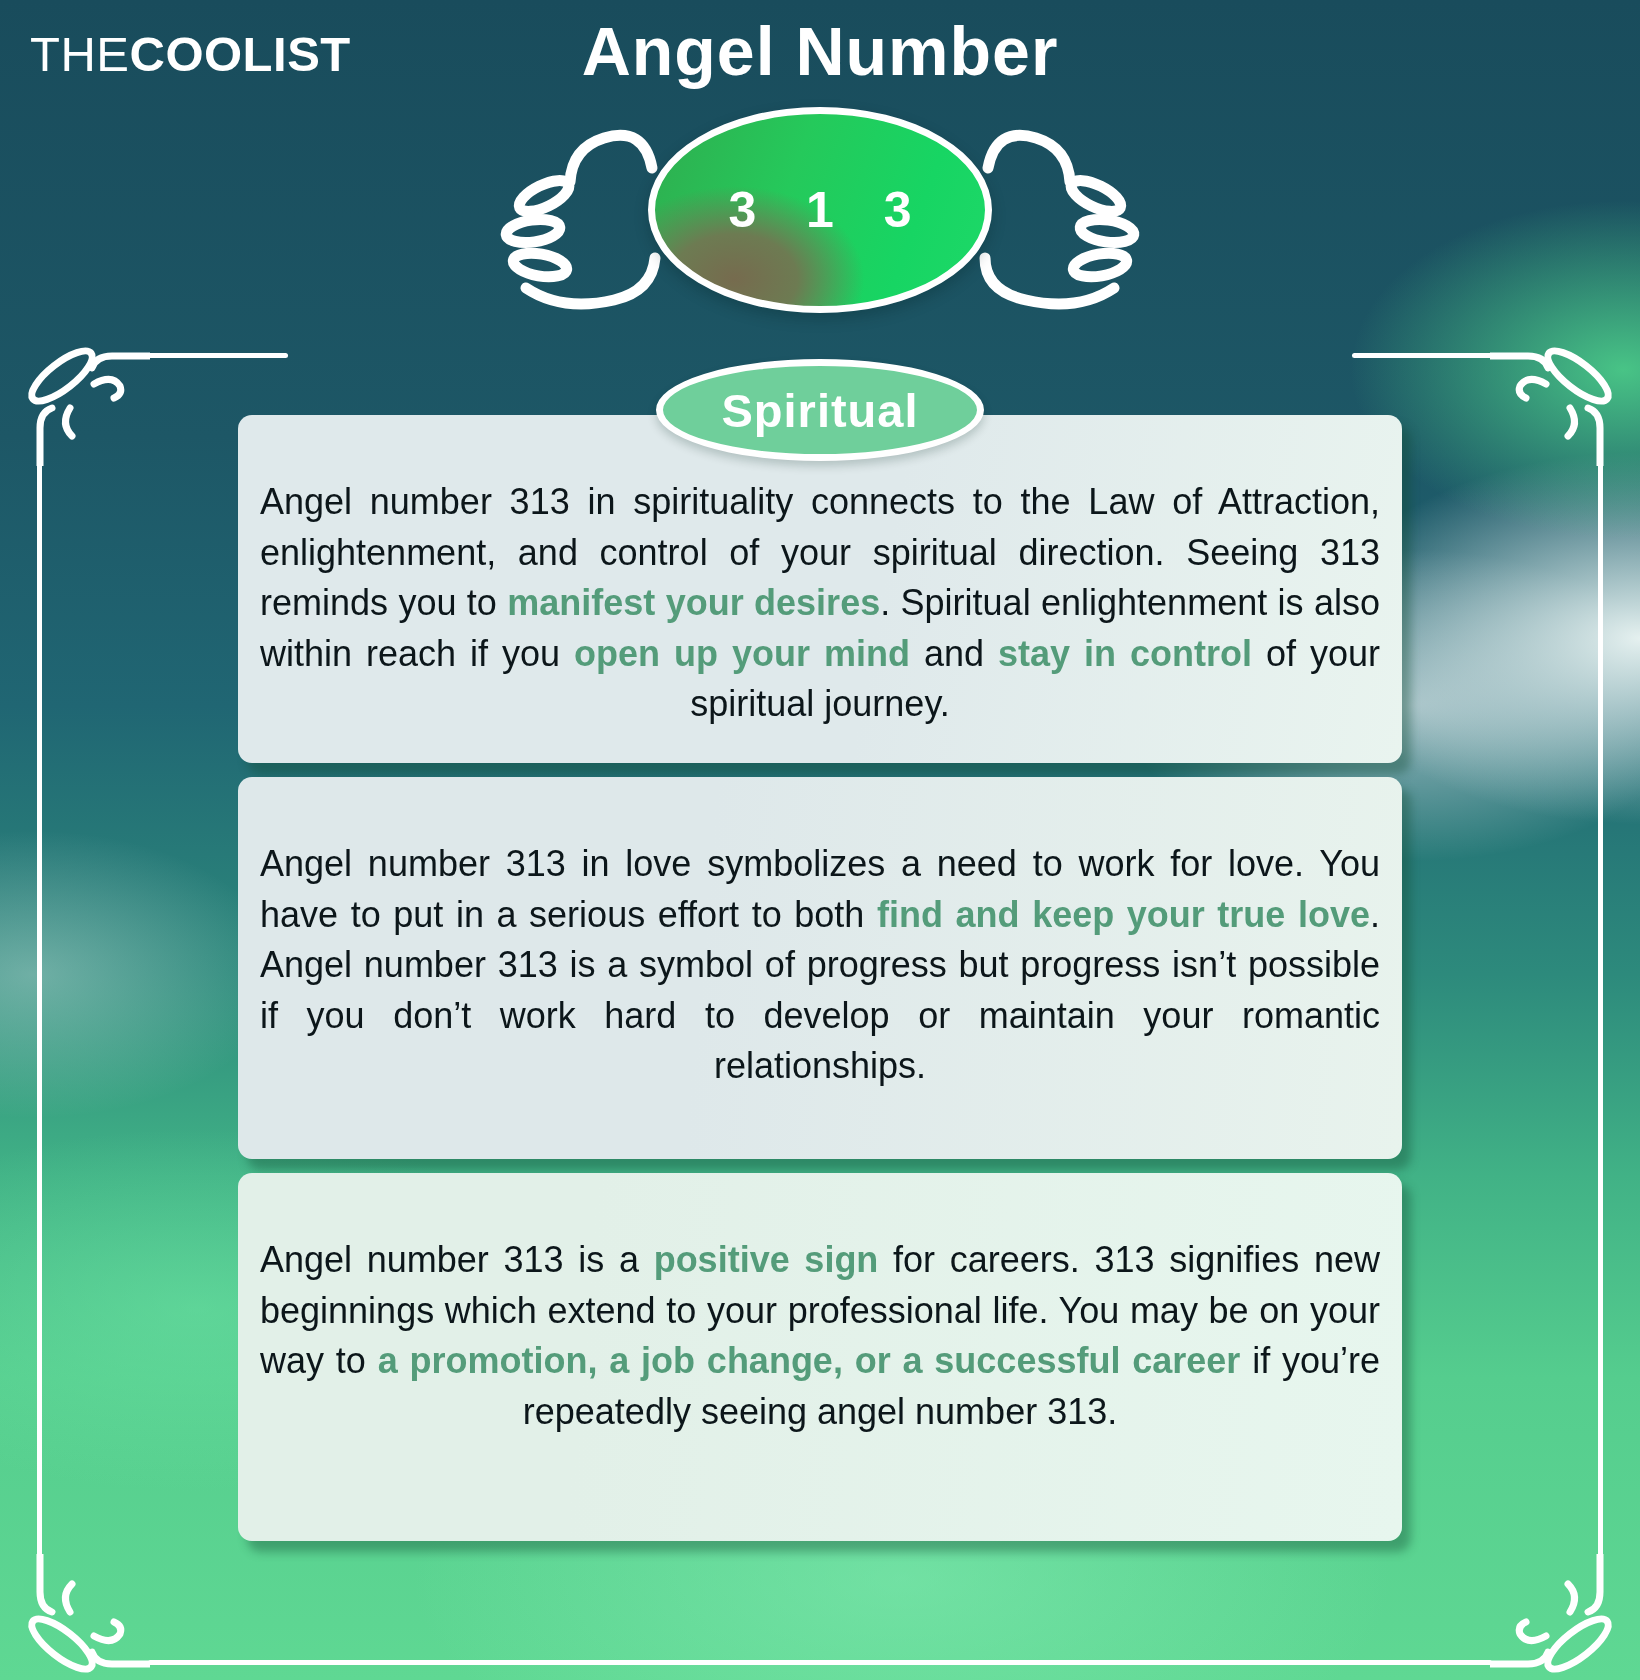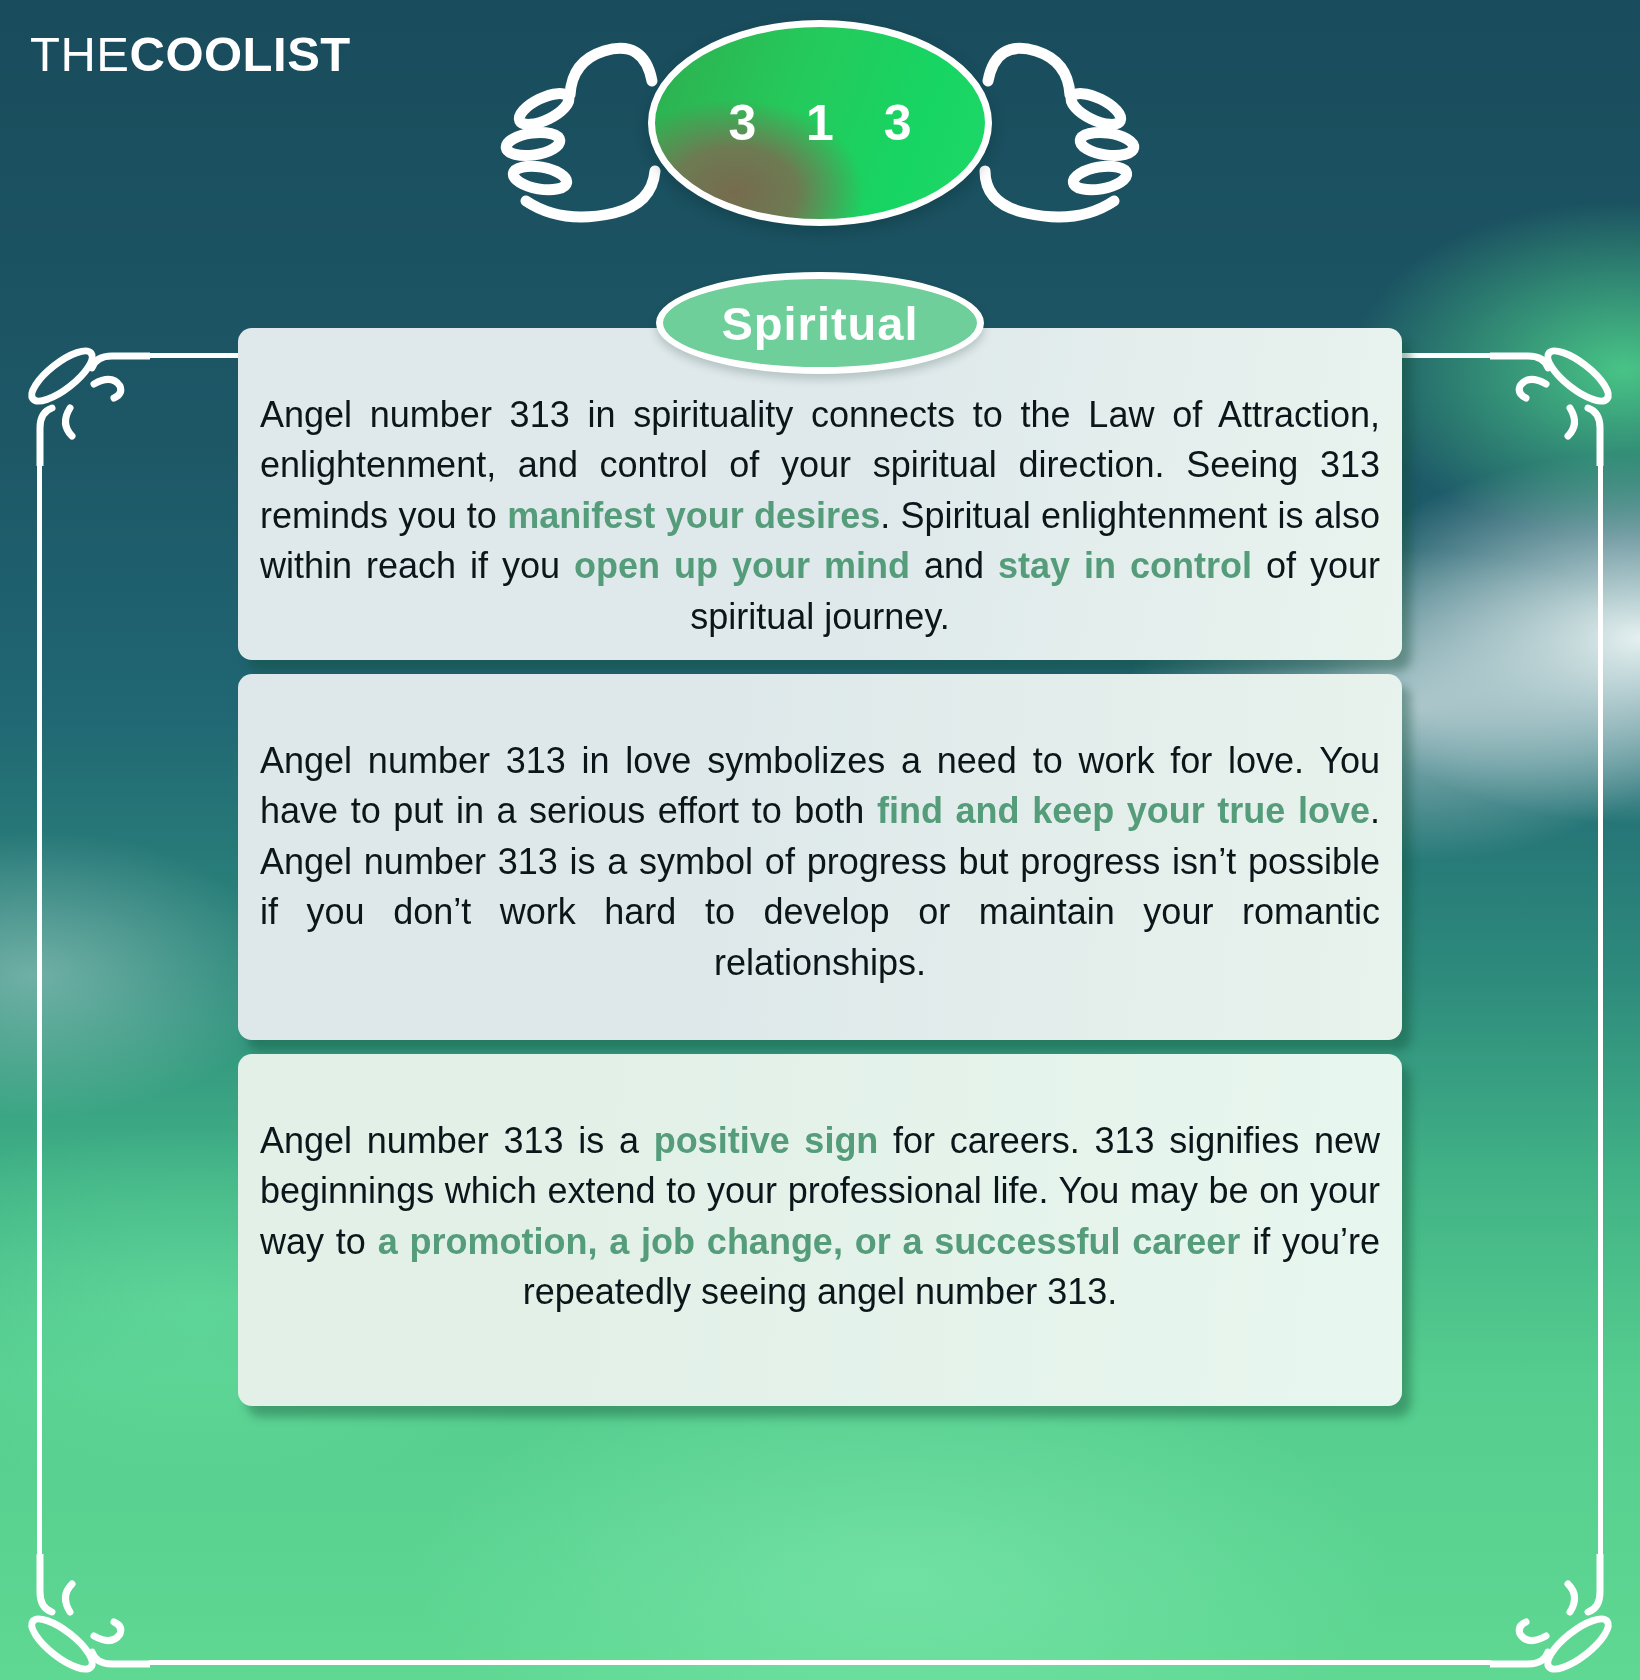--- a/index.html
+++ b/index.html
@@ -34,36 +34,37 @@
   .fline{position:absolute;background:#fff;border-radius:3px;}
   .corner{position:absolute;width:140px;height:140px;}
   .corner svg{width:100%;height:100%;}
   .c-tr{transform:scaleX(-1);} .c-bl{transform:scaleY(-1);} .c-br{transform:scale(-1,-1);}
   
   main{position:relative;margin-top:40px;z-index:2;}
   .section{width:1164px;margin:0 auto;position:relative;}
   .badge{position:relative;z-index:3;width:314px;height:88px;margin:0 auto -46px;border:7px solid #fff;border-radius:50%;
     display:flex;align-items:center;justify-content:center;box-shadow:0 5px 10px rgba(0,40,30,.2);}
   .badge span{color:#fff;font-size:47px;font-weight:700;letter-spacing:1px;}
-  .card{border-radius:14px;padding:62px 22px 18px;box-shadow:9px 11px 10px rgba(18,75,52,.38);}
+  .card{border-radius:14px;padding:62px 22px 34px;box-shadow:9px 11px 10px rgba(18,75,52,.38);}
   .card p{margin:0;font-size:36px;line-height:1.40;color:#0c161a;text-align:justify;text-align-last:center;}
   .card p .hl{color:#549c7a;font-weight:700;}
   .sec-gap{height:14px;}
   .card.c1{background:linear-gradient(100deg,#dfe9eb 55%,#e9f4ef 100%);min-height:240px;}
   .card.c2{background:linear-gradient(95deg,#dee8ea 40%,#e8f3ed 100%);min-height:286px;}
   .card.c3{background:linear-gradient(95deg,#e2f0e8 30%,#e7f6ee 100%);min-height:272px;}
 </style>
 </head>
 <body>
 
 <div class="page">
 
   <div class="logo">
     <span class="thin">THE</span><span class="bold">COOLIST</span>
   </div>
+  <h1 class="title">Angel Number</h1>
 
   <div class="winged">
     <svg class="wing left" width="172" height="200" viewBox="0 0 172 200" fill="none" stroke="#ffffff" stroke-width="11" stroke-linecap="round" stroke-linejoin="round">
       <path d="M160,58 Q152,16 112,28 Q80,38 78,72"></path>
       <ellipse cx="52" cy="86" rx="27" ry="11" transform="rotate(-26 52 86)"></ellipse>
       <ellipse cx="41" cy="121" rx="27" ry="11" transform="rotate(-8 41 121)"></ellipse>
       <ellipse cx="48" cy="155" rx="27" ry="11" transform="rotate(10 48 155)"></ellipse>
       <path d="M34,178 Q70,202 122,190 Q160,181 163,148"></path>
     </svg>
     <div class="num-oval">

